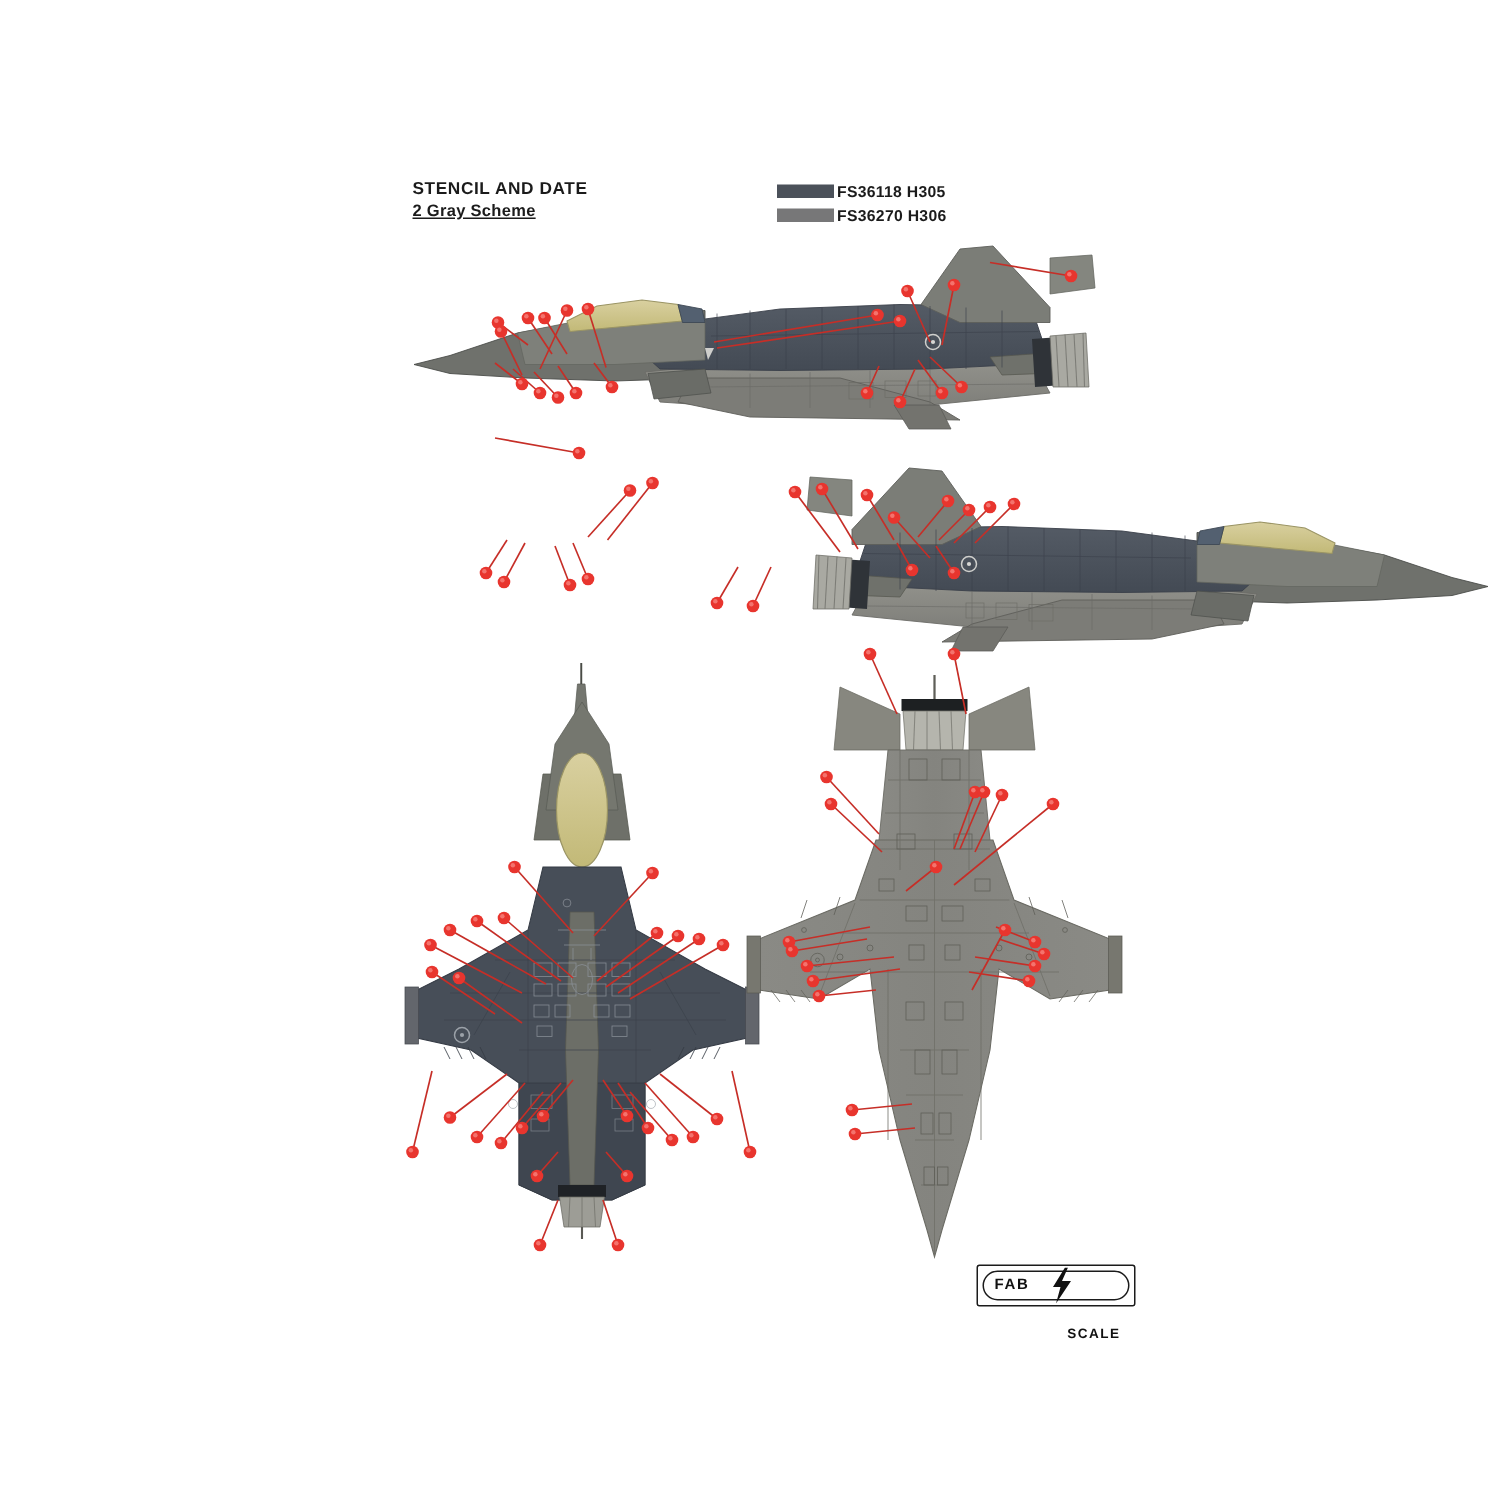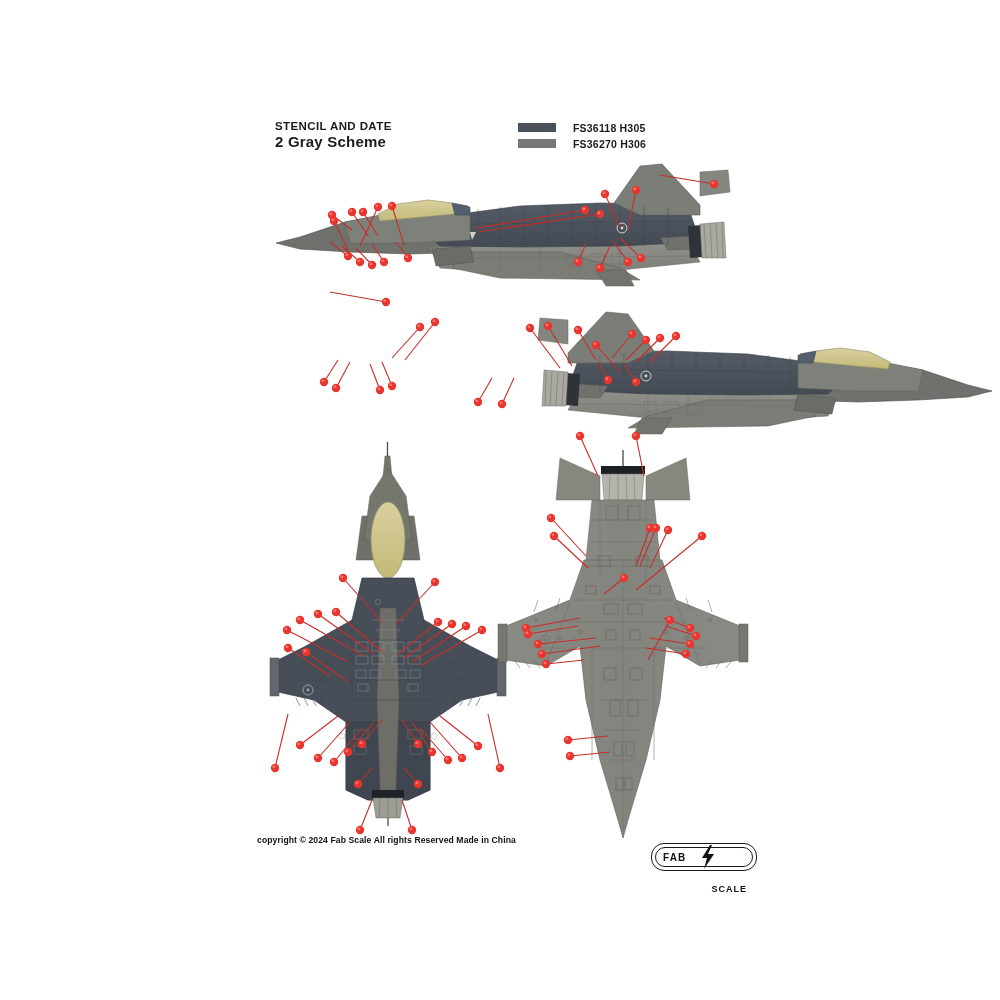--- a/index.html
+++ b/index.html
@@ -7,36 +7,36 @@
     width:1000px;height:1000px;background:#ffffff;
     font-family:"Liberation Sans", sans-serif;
     overflow:hidden;position:relative;
   }
   .sheet{position:absolute;left:0;top:0;width:1000px;height:1000px;background:#fff;padding-left:34px;}
 
   
   .header{position:absolute;left:275px;top:120px;width:450px;height:40px;}
   .title-block{position:absolute;left:0;top:0;}
   .title-line1{font-size:11.5px;font-weight:bold;letter-spacing:.4px;color:#1b1b1b;line-height:13px;}
-  .title-line2{font-size:15px;font-weight:bold;letter-spacing:.2px;color:#1b1b1b;line-height:13px;margin-top:2px;}
+  .title-line2{font-size:11px;font-weight:bold;letter-spacing:.2px;color:#1b1b1b;line-height:13px;margin-top:2px;text-decoration:underline;}
 
   .legend{position:absolute;left:243px;top:1px;}
   .legend-row{display:flex;align-items:center;height:13px;margin-bottom:3px;}
   .swatch{width:38px;height:9px;display:inline-block;}
-  .legend-label{font-size:10.5px;font-weight:bold;color:#1b1b1b;margin-left:17px;letter-spacing:.2px;white-space:nowrap;}
+  .legend-label{font-size:10.5px;font-weight:bold;color:#1b1b1b;margin-left:2px;letter-spacing:.2px;white-space:nowrap;}
 
   
   .stage{position:absolute;left:0;top:0;width:1000px;height:1000px;pointer-events:none;}
   svg.art{position:absolute;left:0;top:0;width:1000px;height:1000px;}
 
   
   .footer{position:absolute;left:257px;top:834px;width:500px;}
   .footer-line{font-size:8.6px;font-weight:bold;color:#111;line-height:12.6px;letter-spacing:.1px;white-space:nowrap;}
   .logo{position:absolute;left:651px;top:843px;width:104px;height:26px;
-        border:1.6px solid #1b1b1b;border-radius:13px;background:#fff;}
+        border:1.6px solid #1b1b1b;border-radius:2px;background:#fff;}
   .logo-inner{position:absolute;left:3px;top:3px;right:3px;bottom:3px;border:1.2px solid #1b1b1b;border-radius:10px;}
   .logo-text{position:absolute;top:50%;transform:translateY(-50%);font-size:10px;font-weight:bold;letter-spacing:1.1px;color:#111;}
   .logo-fab{left:11px;}
   .logo-scale{right:9px;font-size:9px;letter-spacing:1px;margin-top:32px;}
   .bolt{position:absolute;left:49px;top:1px;width:14px;height:24px;}
 </style>
 </head>
 <body>
 
 <div class="sheet">
@@ -553,21 +553,20 @@
             <use href="#pin" x="686" y="654"></use>
         <use href="#pin" x="670" y="620"></use>
         <use href="#pin" x="568" y="740"></use>
             <use href="#pin" x="570" y="756"></use>
       </g>
     </g>
   </svg>
   </div>
 
   <div class="footer">
-    <div class="footer-line">copyright ©  2024 Fab Scale    All rights Reserved     Made in China</div>
   </div>
 
   <div class="logo">
     <div class="logo-inner"></div>
     <span class="logo-text logo-fab">FAB</span>
     <svg class="bolt" viewBox="0 0 14 24">
       <polygon points="9,0 1,13 6,13 3,24 13,9 7,9 11,0" fill="#111"></polygon>
     </svg>
     <span class="logo-text logo-scale">SCALE</span>
   </div>

